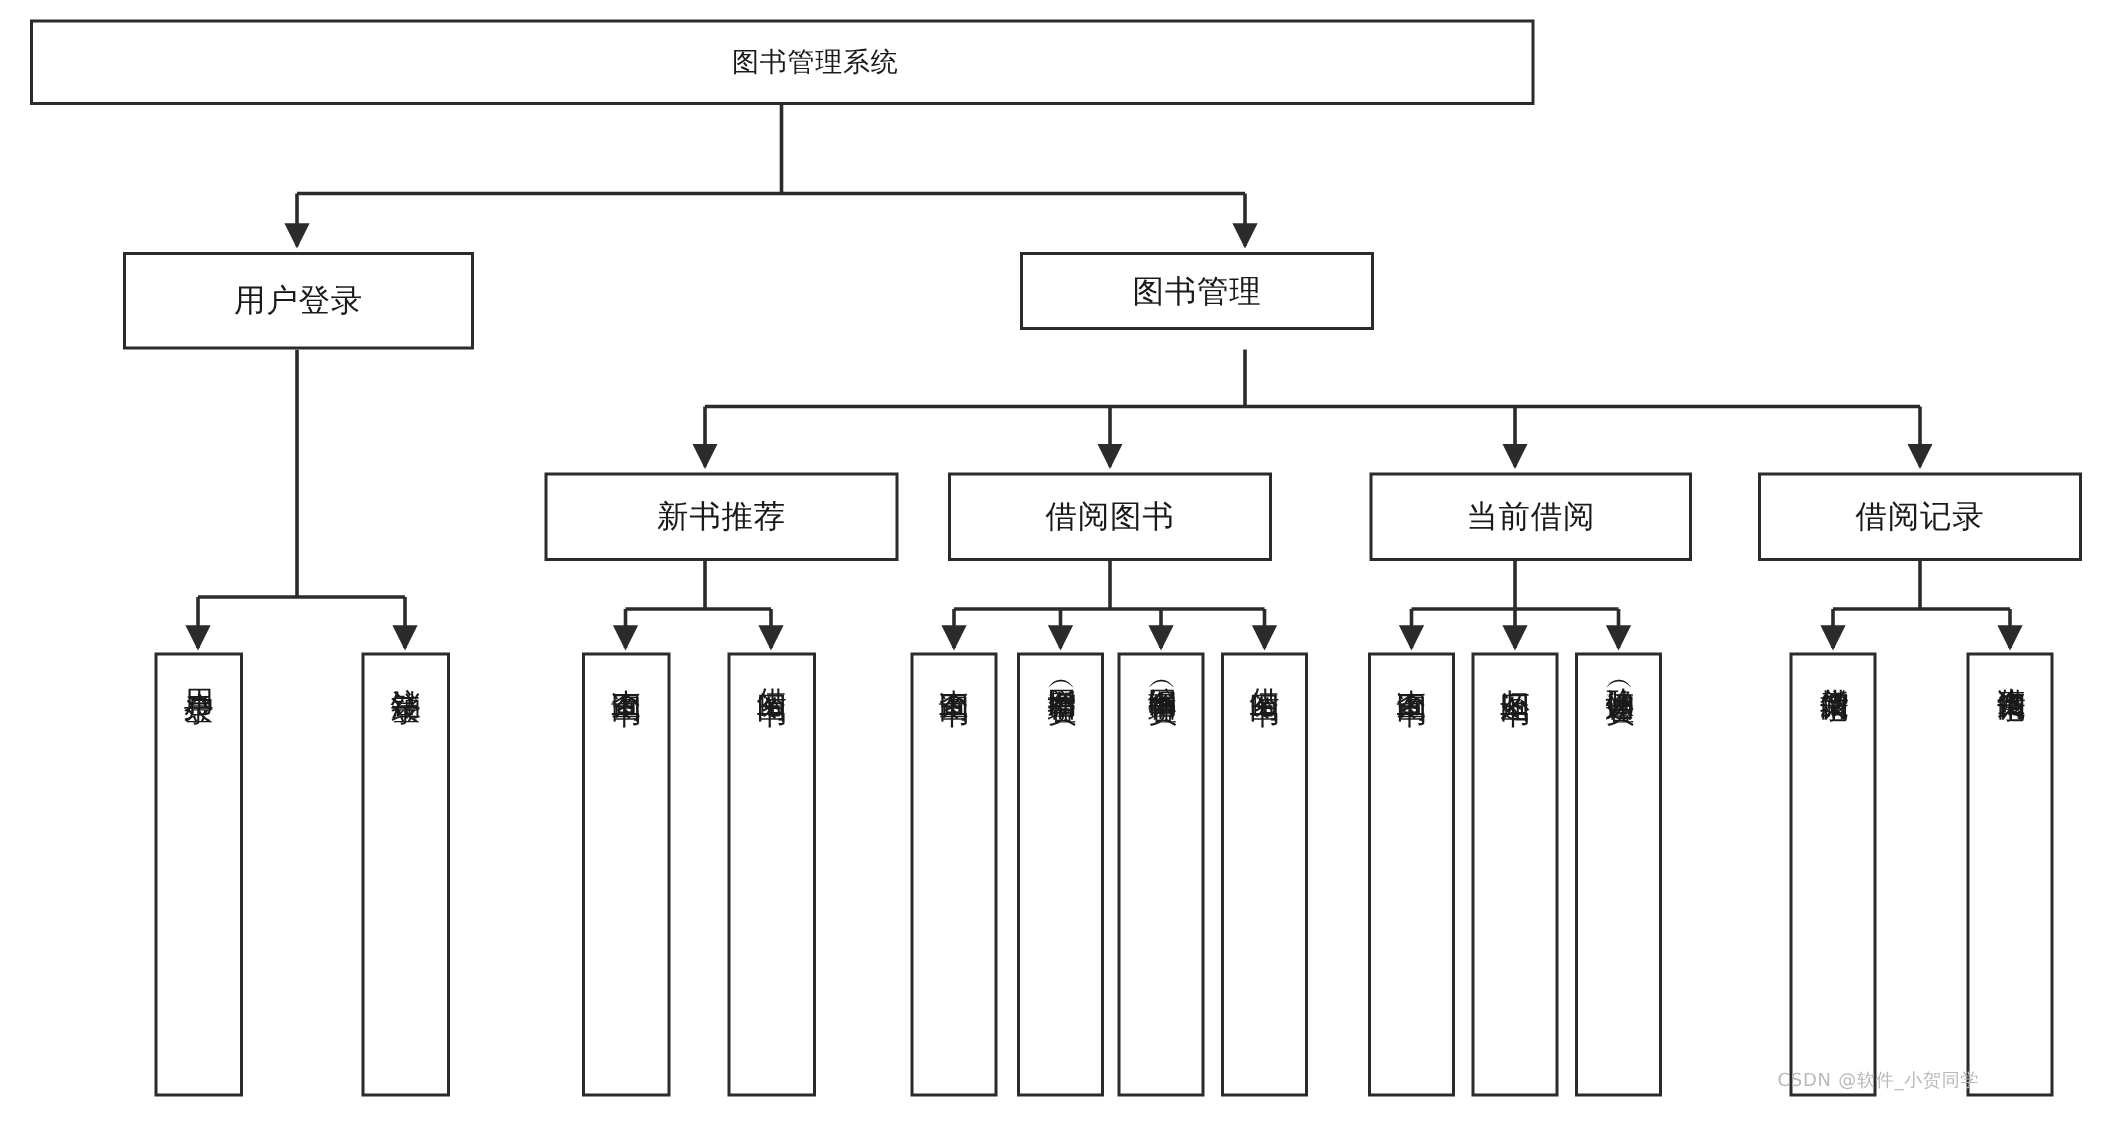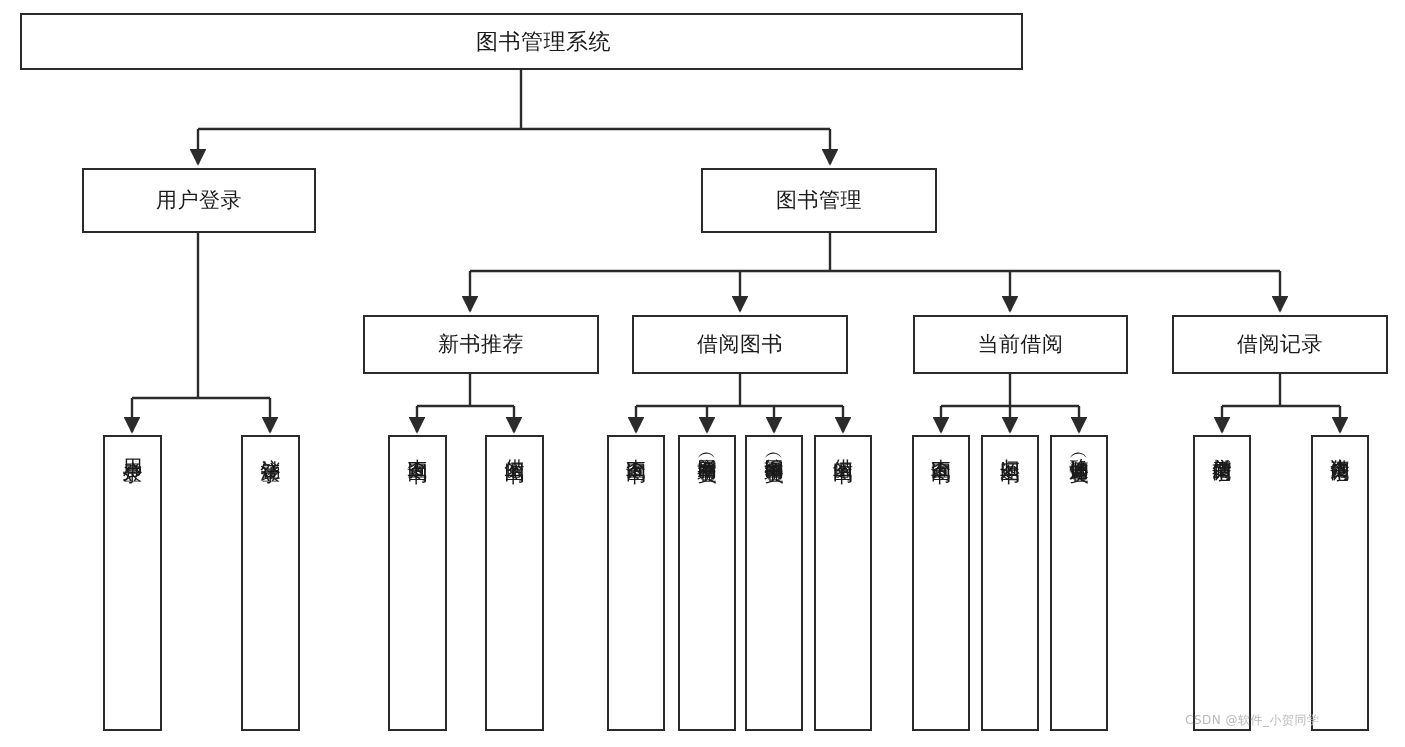--- a/index.html
+++ b/index.html
@@ -41,21 +41,21 @@
     text-align: center;
     line-height: 1.18;
     white-space: nowrap;
   }
   
   .node.horiz .node-label {
     font-size: 21px;
     letter-spacing: 0.5px;
   }
   .node.root .node-label {
-    font-size: 22px;
+    font-size: 18px;
     margin-left: 44px;
   }
   
   .node.vert {
     align-items: flex-start;
     justify-content: center;
     padding-top: 6px;
   }
   .node.vert .node-label {
     writing-mode: vertical-rl;
@@ -135,21 +135,21 @@
     </g>
   </svg>
 
   <div class="node horiz root" style="left:20px; top:13px; width:1003px; height:57px;">
     <span class="node-label">图书管理系统</span>
   </div>
 
   <div class="node horiz" style="left:82px; top:168px; width:234px; height:65px;">
     <span class="node-label">用户登录</span>
   </div>
-  <div class="node horiz" style="left:701px; top:168px; width:236px; height:65px;">
+  <div class="node horiz" style="left:680px; top:168px; width:236px; height:52px;">
     <span class="node-label">图书管理</span>
   </div>
 
   <div class="node horiz" style="left:363px; top:315px; width:236px; height:59px;">
     <span class="node-label">新书推荐</span>
   </div>
   <div class="node horiz" style="left:632px; top:315px; width:216px; height:59px;">
     <span class="node-label">借阅图书</span>
   </div>
   <div class="node horiz" style="left:903px; top:315px; width:215px; height:59px;margin-left:10px;">

